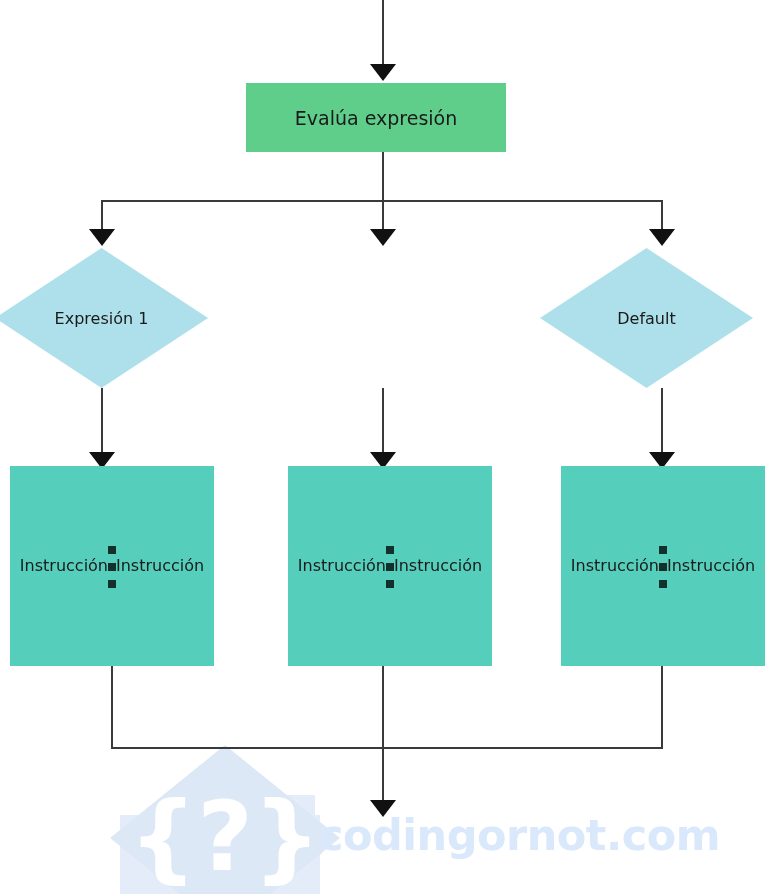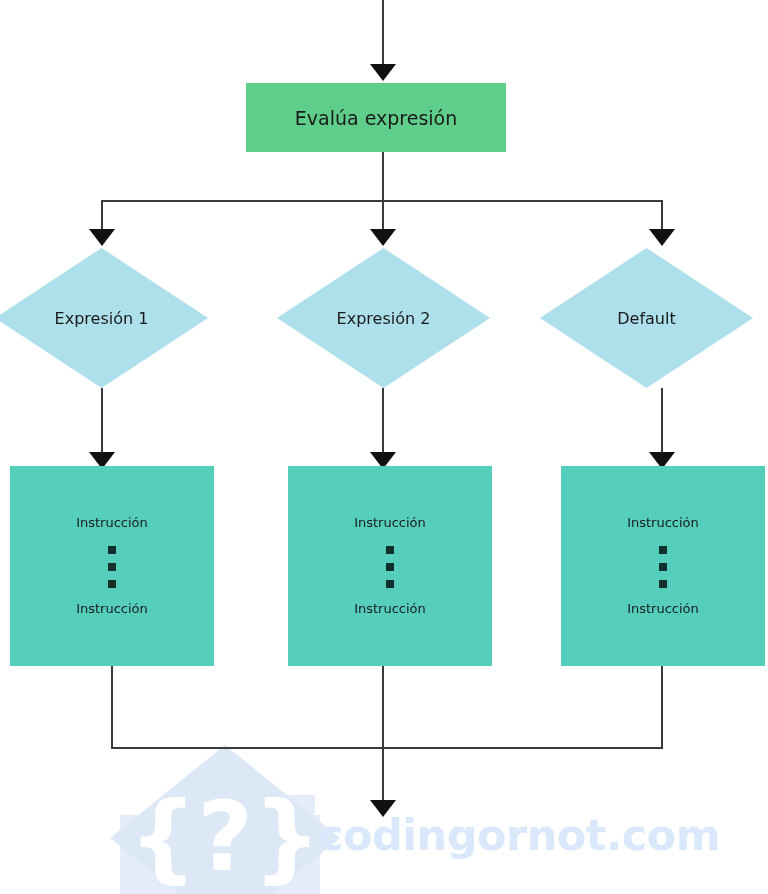--- a/index.html
+++ b/index.html
@@ -51,22 +51,22 @@
     z-index: 3;
   }
 
   .proc-green {
     background: #5fce8b;
     font-size: 19px;
   }
 
   .proc-teal {
     background: #55cfbc;
-    flex-direction: column;
-    font-size: 13px;
+    flex-direction: row;
+    font-size: 16px;
   }
 
   .proc-teal .instr {
     line-height: 1.1;
   }
 
   .vdots {
     display: flex;
     flex-direction: column;
     align-items: center;
@@ -155,24 +155,20 @@
   <div class="arrowhead" style="left:370px; top:229px;"></div>
 
   <div class="line-v" style="left:661px; top:200px; height:30px;"></div>
   <div class="arrowhead" style="left:649px; top:229px;"></div>
 
   <div class="decision" style="left:-5px; top:248px; width:213px; height:140px;">
     <div class="dia"></div>
     <div class="dlabel">Expresión 1</div>
   </div>
 
-  <div class="decision" style="left:277px; top:248px; width:213px; height:140px;">
-    <div class="dia"></div>
-    <div class="dlabel">Expresión 2</div>
-  </div>
 
   <div class="decision" style="left:540px; top:248px; width:213px; height:140px;">
     <div class="dia"></div>
     <div class="dlabel">Default</div>
   </div>
 
   <div class="line-v" style="left:101px; top:388px; height:65px;"></div>
   <div class="arrowhead" style="left:89px; top:452px;"></div>
 
   <div class="line-v" style="left:382px; top:388px; height:65px;"></div>

